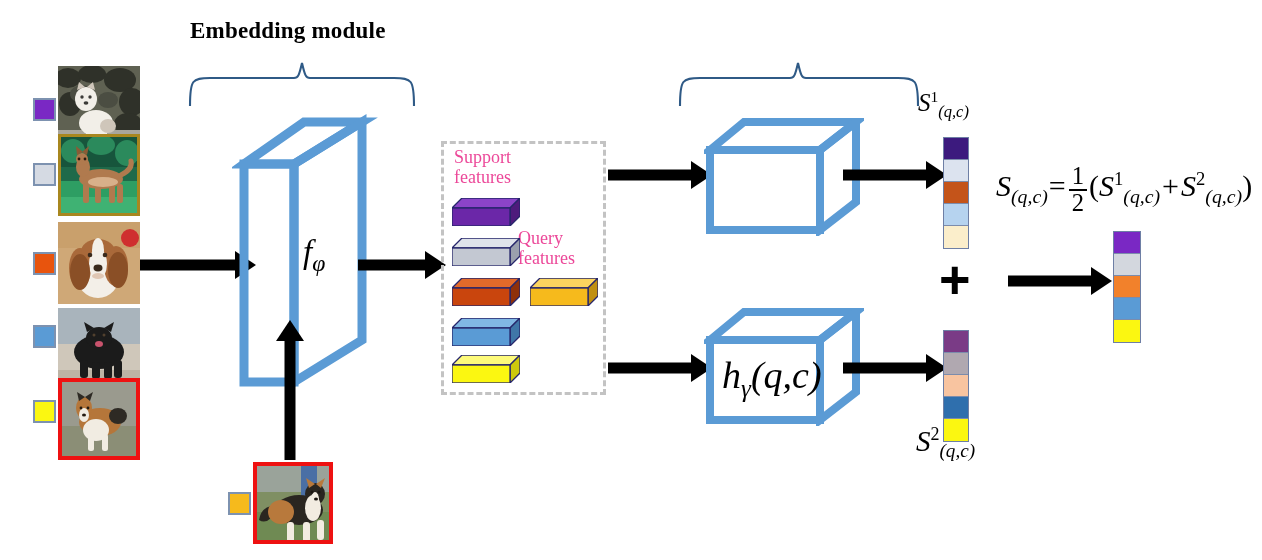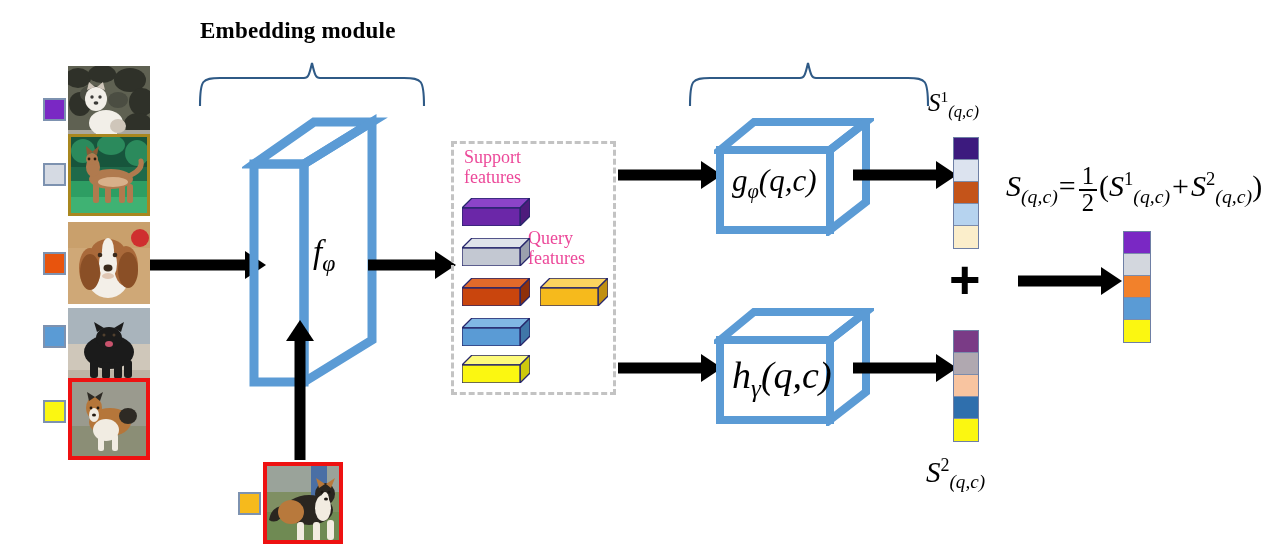--- a/index.html
+++ b/index.html
@@ -1,18 +1,18 @@
 <!DOCTYPE html>
 <html><head>
 <meta charset="utf-8">
 <style>
   html,body{margin:0;padding:0;background:#ffffff;}
   body{width:1262px;height:560px;position:relative;overflow:hidden;
        font-family:"Liberation Serif",serif;color:#000;}
-  .stage{position:absolute;left:10px;top:0;width:1156px;height:560px;}
+  .stage{position:absolute;left:0;top:0;width:1156px;height:560px;}
 
   
   .module-title{position:absolute;font-family:"Liberation Serif",serif;
     font-weight:bold;font-size:23px;letter-spacing:.2px;white-space:nowrap;color:#000;}
 
   
   .brace{position:absolute;}
 
   
   .sw{position:absolute;width:23px;height:23px;border:2px solid #7d92b0;box-sizing:border-box;}
@@ -358,23 +358,20 @@
 
   <div style="position:absolute;left:704px;top:118px;width:160px;height:118px;">
     <svg width="160" height="118" viewBox="0 0 160 118">
       <g fill="none" stroke="#5b9bd5" stroke-width="8" stroke-linejoin="miter">
         <rect x="6" y="32" width="110" height="80"></rect>
         <path d="M6,32 L40,4 L152,4 L116,32 Z"></path>
         <path d="M116,32 L152,4 L152,84 L116,112 Z"></path>
       </g>
     </svg>
   </div>
-  <div class="formula" style="left:722px;top:163px;font-size:31px;">
-    <span class="mi">g</span><span class="sub" style="font-size:.66em;">φ</span><span class="mi">(q,c)</span>
-  </div>
 
   <div style="position:absolute;left:704px;top:308px;width:160px;height:118px;">
     <svg width="160" height="118" viewBox="0 0 160 118">
       <g fill="none" stroke="#5b9bd5" stroke-width="8" stroke-linejoin="miter">
         <rect x="6" y="32" width="110" height="80"></rect>
         <path d="M6,32 L40,4 L152,4 L116,32 Z"></path>
         <path d="M116,32 L152,4 L152,84 L116,112 Z"></path>
       </g>
     </svg>
   </div>
@@ -402,21 +399,21 @@
     <div style="height:22px;background:#fbeecb;"></div>
   </div>
 
   <div class="vec" style="left:943px;top:330px;width:24px;">
     <div style="height:22px;background:#7a3b86;"></div>
     <div style="height:22px;background:#b0a8b0;"></div>
     <div style="height:22px;background:#f8c4a0;"></div>
     <div style="height:22px;background:#2f6fad;"></div>
     <div style="height:22px;background:#fbf711;"></div>
   </div>
-  <div class="vlabel" style="left:916px;top:424px;font-size:29px;margin-top:31px;">
+  <div class="vlabel" style="left:916px;top:424px;font-size:29px;">
     <span class="mi">S</span><span class="sup">2</span><span class="sub">(q,c)</span>
   </div>
 
   <div class="plus" style="left:939px;top:252px;font-size:54px;
        font-family:'Liberation Sans',sans-serif;">+</div>
 
   <div class="arrow-h" style="left:1008px;top:281px;width:106px;">
     <div class="shaft" style="width:84px;"></div>
     <div class="head" style="left:83px;"></div>
   </div>

